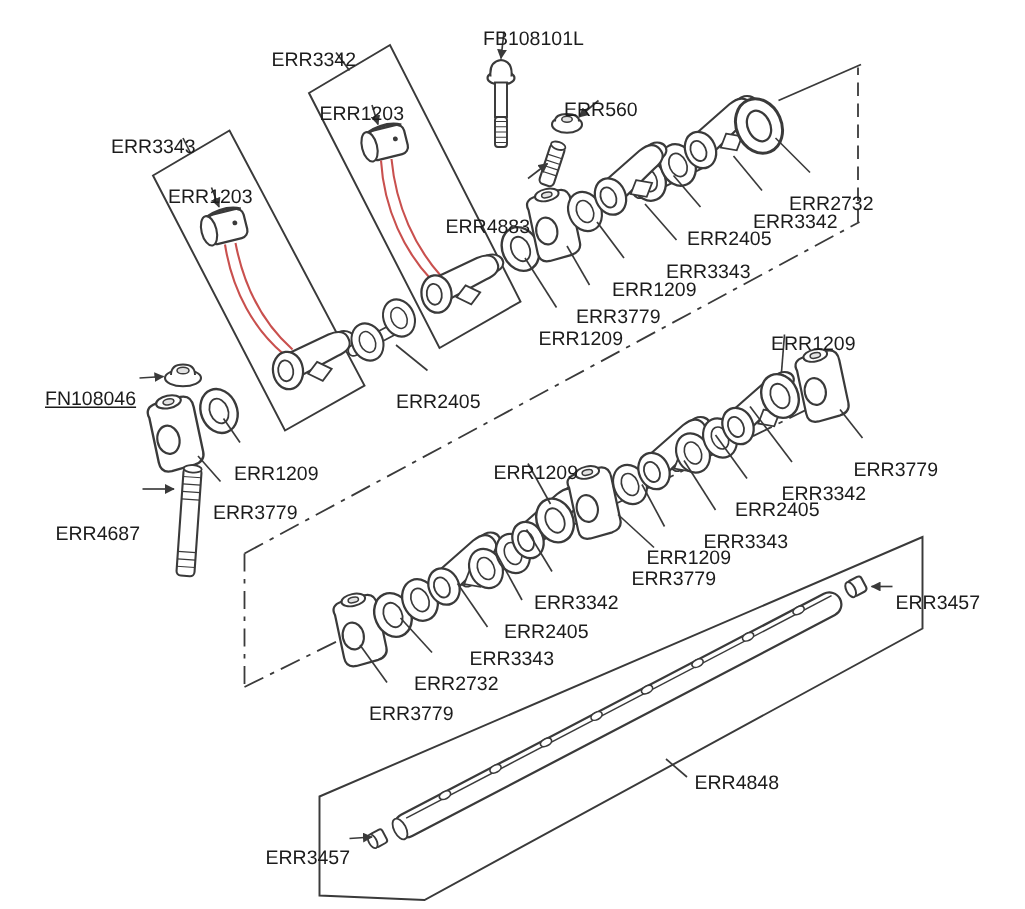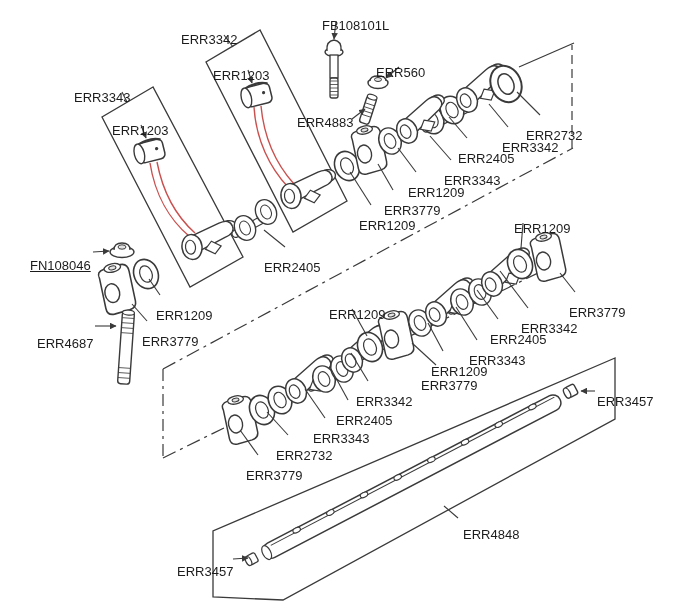--- a/index.html
+++ b/index.html
@@ -213,43 +213,43 @@
       </g>
 </svg>
 
 <div id="labels">
       <div class="part-label" style="left: 322px; top: 6px;">FB108101L</div>
       <div class="part-label" style="left: 181px; top: 20px;">ERR3342</div>
       <div class="part-label" style="left: 213px; top: 56px;">ERR1203</div>
       <div class="part-label" style="left: 376px; top: 53px;">ERR560</div>
       <div class="part-label" style="left: 74px; top: 78px;">ERR3343</div>
       <div class="part-label" style="left: 112px; top: 111px;">ERR1203</div>
-      <div class="part-label" style="left: 297px; top: 103px; text-align: right;">ERR4883</div>
+      <div class="part-label" style="left: 297px; top: 131px; text-align: right;">ERR4883</div>
       <div class="part-label" style="left: 526px; top: 116px;">ERR2732</div>
       <div class="part-label" style="left: 502px; top: 128px;">ERR3342</div>
       <div class="part-label" style="left: 458px; top: 139px;">ERR2405</div>
       <div class="part-label" style="left: 444px; top: 161px;">ERR3343</div>
       <div class="part-label" style="left: 408px; top: 173px;">ERR1209</div>
       <div class="part-label" style="left: 384px; top: 191px;">ERR3779</div>
       <div class="part-label" style="left: 359px; top: 206px;">ERR1209</div>
       <div class="part-label" style="left: 30px; top: 246px; text-decoration: underline;">FN108046</div>
       <div class="part-label" style="left: 156px; top: 296px;">ERR1209</div>
       <div class="part-label" style="left: 142px; top: 322px;">ERR3779</div>
-      <div class="part-label" style="left: 37px; top: 324px;">ERR4687</div>
+      <div class="part-label" style="left: 37px; top: 336px;">ERR4687</div>
       <div class="part-label" style="left: 264px; top: 248px;">ERR2405</div>
       <div class="part-label" style="left: 329px; top: 295px;">ERR1209</div>
       <div class="part-label" style="left: 514px; top: 209px;">ERR1209</div>
       <div class="part-label" style="left: 569px; top: 293px;">ERR3779</div>
       <div class="part-label" style="left: 521px; top: 309px;">ERR3342</div>
       <div class="part-label" style="left: 490px; top: 320px;">ERR2405</div>
       <div class="part-label" style="left: 469px; top: 341px;">ERR3343</div>
       <div class="part-label" style="left: 431px; top: 352px;">ERR1209</div>
       <div class="part-label" style="left: 421px; top: 366px;">ERR3779</div>
       <div class="part-label" style="left: 356px; top: 382px;">ERR3342</div>
       <div class="part-label" style="left: 336px; top: 401px;">ERR2405</div>
       <div class="part-label" style="left: 313px; top: 419px;">ERR3343</div>
       <div class="part-label" style="left: 276px; top: 436px;">ERR2732</div>
       <div class="part-label" style="left: 246px; top: 456px;">ERR3779</div>
       <div class="part-label" style="left: 597px; top: 382px;">ERR3457</div>
-      <div class="part-label" style="left: 463px; top: 515px;">ERR4848</div>
+      <div class="part-label" style="left: 463px; top: 502px;">ERR4848</div>
       <div class="part-label" style="left: 177px; top: 552px;">ERR3457</div>
     </div>
 </div>
 
 </body></html>

